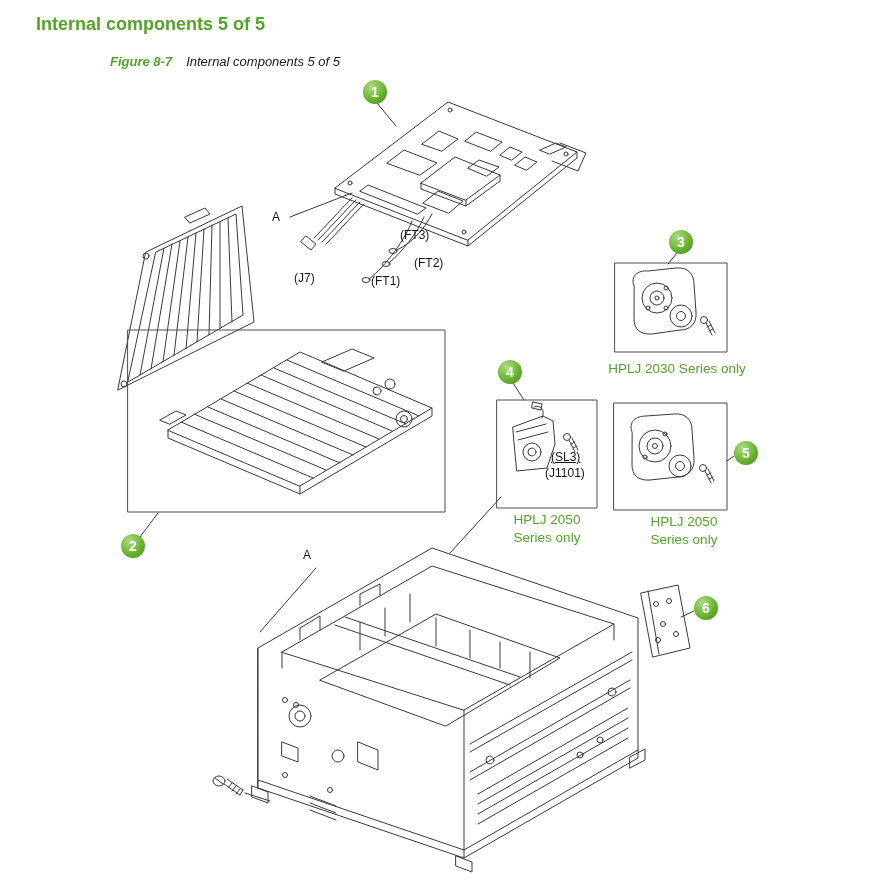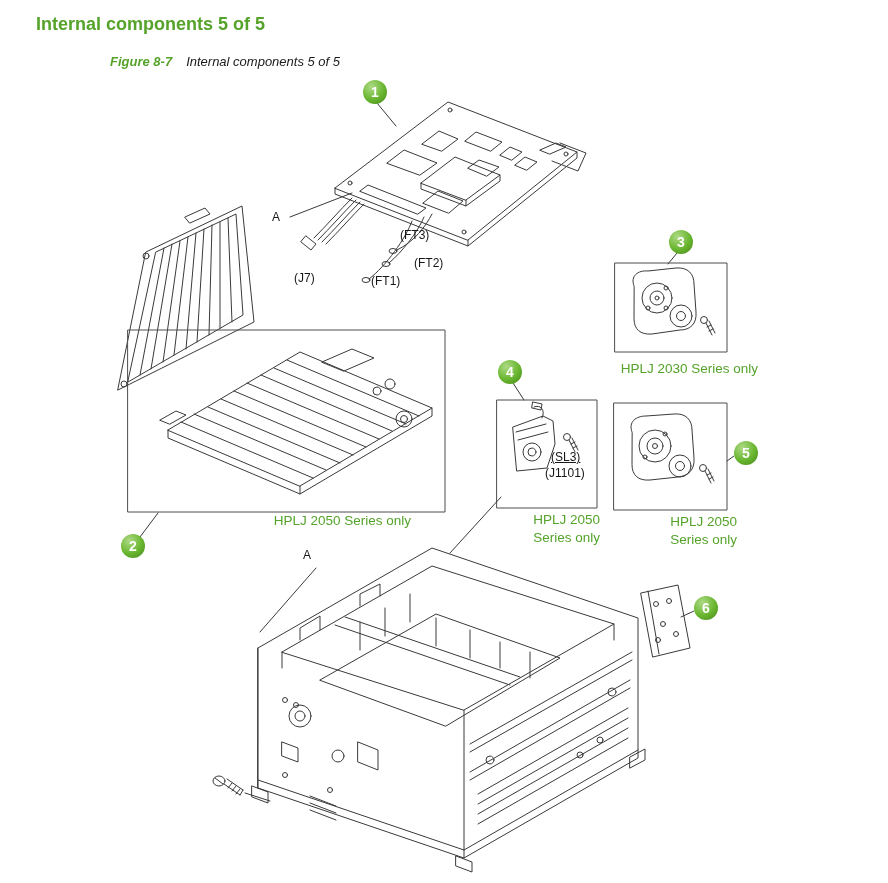--- a/index.html
+++ b/index.html
@@ -38,21 +38,21 @@
     background: radial-gradient(circle at 35% 28%, #aeda85, var(--callout-green,#68b52e) 55%, #47871d);
     color:#ffffff; font-size:14px; font-weight:bold;
     display:flex; align-items:center; justify-content:center;
   }
 
   .part-label { position:absolute; font-size:12px; color:#161616; white-space:nowrap; }
 
   .series-label {
     position:absolute; font-size:13.5px; line-height:1.3;
     color:var(--accent-green, #55a32a);
-    text-align:right;
+    text-align:center;
   }
 </style>
 </head>
 <body>
 
 <div class="stage">
 
   <div class="page-title">Internal components 5 of 5</div>
 
   <div class="figure-caption">
@@ -232,21 +232,20 @@
   <div class="part-label" style="left:294px; top:239px;margin-top:32px;">(J7)</div>
   <div class="part-label" style="left:400px; top:228px;">(FT3)</div>
   <div class="part-label" style="left:414px; top:256px;">(FT2)</div>
   <div class="part-label" style="left:371px; top:274px;">(FT1)</div>
   <div class="part-label" style="left:551px; top:450px;text-decoration:underline;">(SL3)</div>
   <div class="part-label" style="left:545px; top:466px;">(J1101)</div>
   <div class="part-label" style="left:303px; top:548px;">A</div>
 
   <div class="series-label" style="left:596px; top:360px; width:162px;">HPLJ 2030 Series only</div>
 
-  <div class="series-label" style="left:163px; top:512px; width:248px;">HPLJ 2050 Series only</div>
 
   <div class="series-label" style="left:494px; top:511px; width:106px;">
     <div>HPLJ 2050</div>
     <div>Series only</div>
   </div>
 
   <div class="series-label" style="left:631px; top:513px; width:106px;">
     <div>HPLJ 2050</div>
     <div>Series only</div>
   </div>

